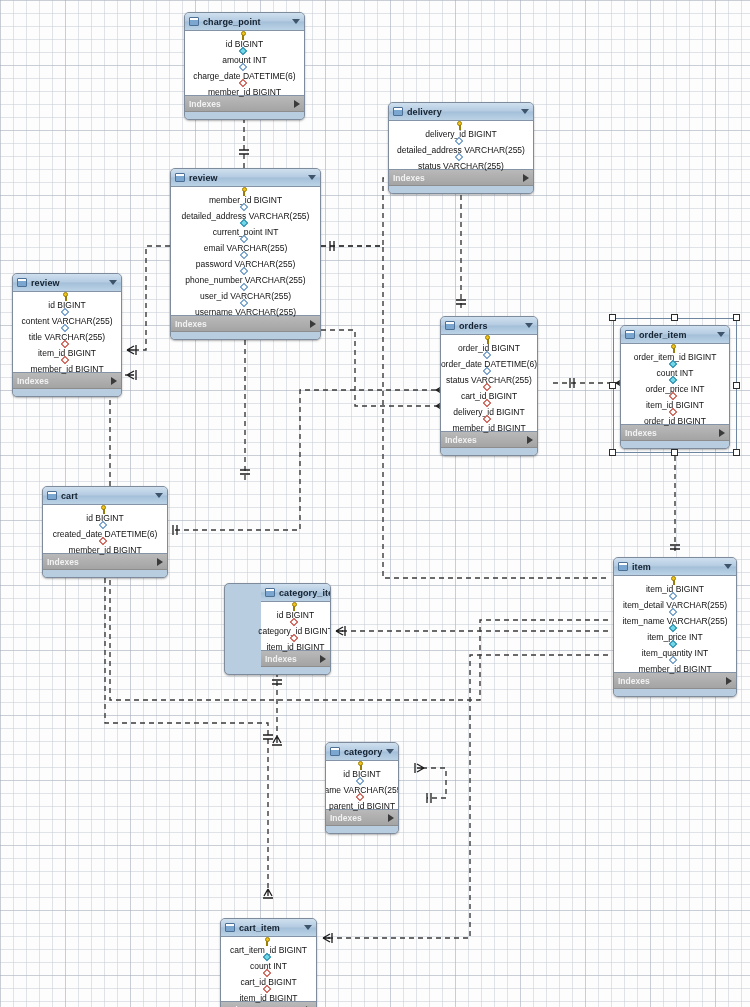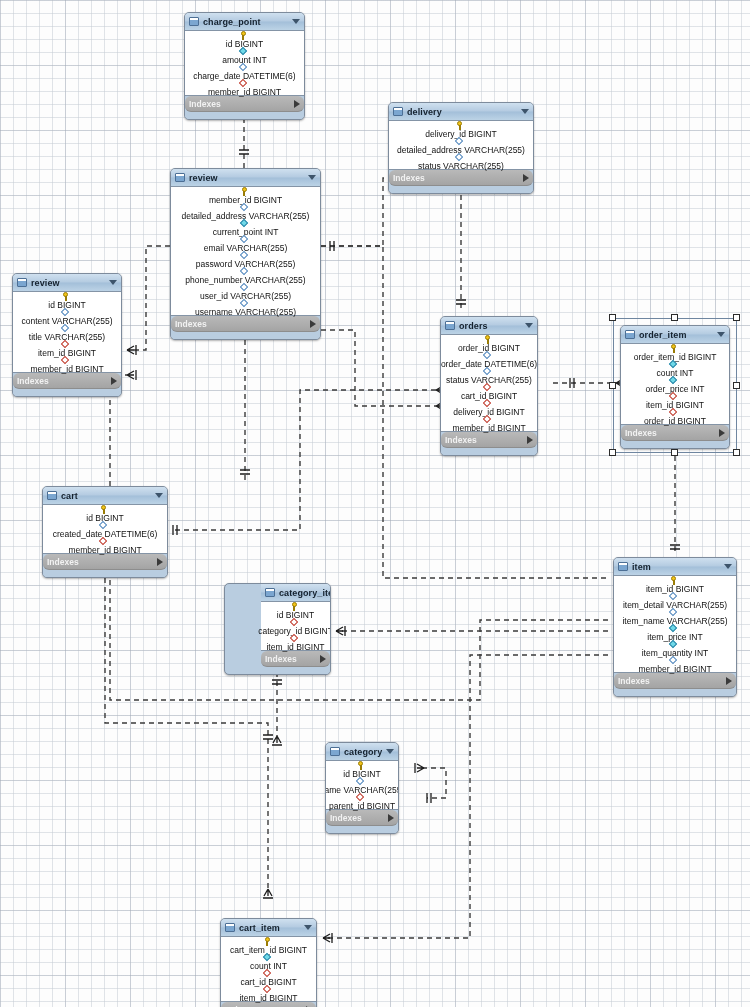--- a/index.html
+++ b/index.html
@@ -59,21 +59,20 @@
     border-left:1px solid #9a7c06;border-right:1px solid #9a7c06;box-sizing:border-box;
   }
   .dia{position:absolute;left:1px;top:1px;width:6px;height:6px;transform:rotate(45deg);box-sizing:border-box;}
   .gly.nn .dia{background:#6fd9e8;border:1px solid #2b84a6;}
   .gly.nul .dia{background:#ffffff;border:1px solid #4f86bd;}
   .gly.fk .dia{background:#ffffff;border:1px solid #c0392b;}
   .idx{
     height:15px;display:flex;align-items:center;padding:0 4px;
     background:linear-gradient(to bottom,#b9b9b9 0%,#a4a4a4 100%);
     border-bottom:1px solid #8d8d8d;
-    border-radius:6px;
   }
   .idx-txt{font-size:8.5px;color:#f2f2f2;font-weight:bold;}
   .idx-arw{margin-left:auto;width:0;height:0;border-top:4px solid transparent;border-bottom:4px solid transparent;border-left:6px solid #3a3a3a;}
   .foot{height:7px;background:#b9cde0;}
 
   .sel-box{position:absolute;border:1px solid #6f86a0;box-sizing:border-box;}
   .handle{position:absolute;width:7px;height:7px;background:#ffffff;border:1px solid #2c2c2c;box-sizing:border-box;}
 </style>
 </head>
 <body>

